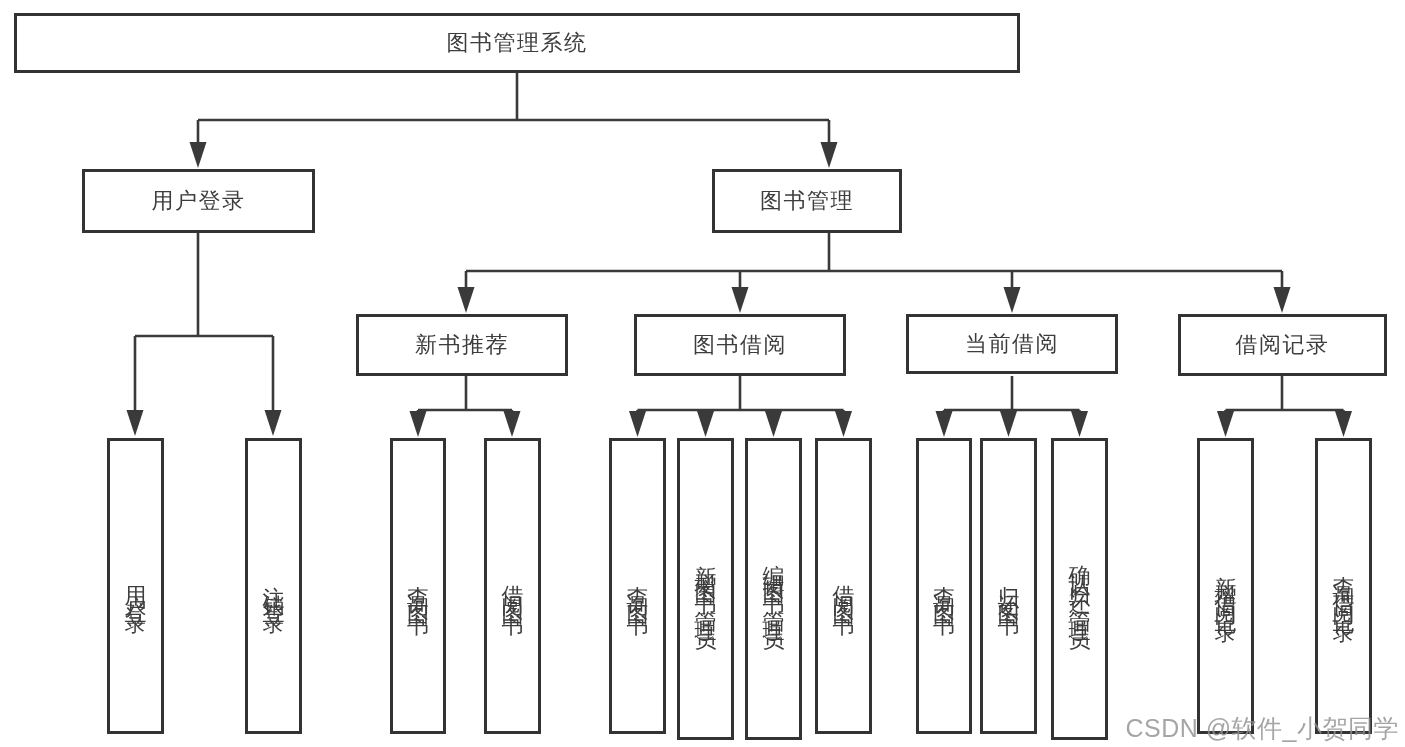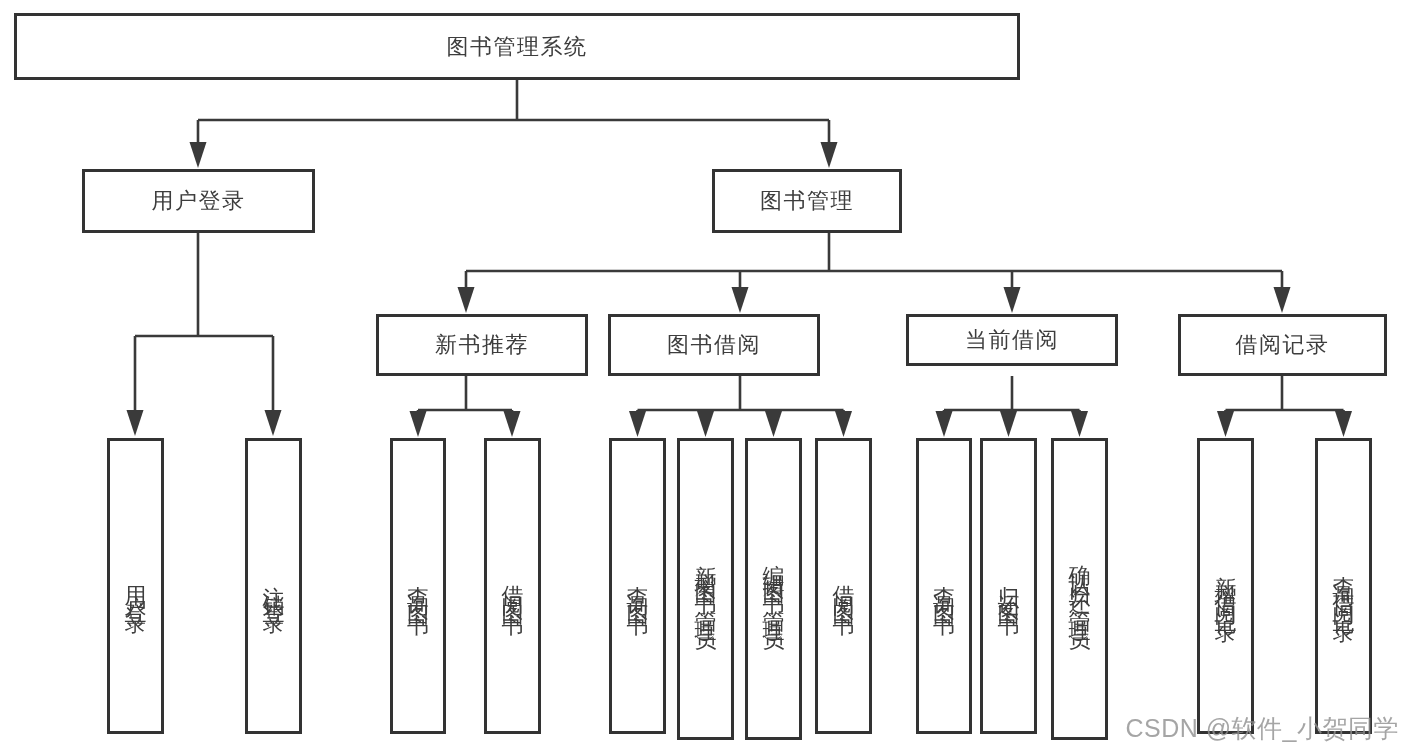--- a/index.html
+++ b/index.html
@@ -94,28 +94,28 @@
       <polygon points="773.5,437 765,411 782,411"></polygon>
       <polygon points="843.5,437 835,411 852,411"></polygon>
       <polygon points="944,437 935.5,411 952.5,411"></polygon>
       <polygon points="1008.5,437 1000,411 1017,411"></polygon>
       <polygon points="1079.5,437 1071,411 1088,411"></polygon>
       <polygon points="1225.5,437 1217,411 1234,411"></polygon>
       <polygon points="1343.5,437 1335,411 1352,411"></polygon>
     </g>
   </svg>
 
-  <div class="node hbox" style="left:14px; top:13px; width:1006px; height:67px;">图书管理系统</div>
+  <div class="node hbox" style="left:14px; top:13px; width:1006px; height:60px;">图书管理系统</div>
 
   <div class="node hbox" style="left:82px; top:169px; width:233px; height:64px;">用户登录</div>
   <div class="node hbox" style="left:712px; top:169px; width:190px; height:64px;">图书管理</div>
 
-  <div class="node hbox" style="left:376px; top:314px; width:212px; height:62px;font-family:Liberation Serif, serif;">新书推荐</div>
-  <div class="node hbox" style="left:608px; top:314px; width:212px; height:62px;">图书借阅</div>
-  <div class="node hbox" style="left:906px; top:314px; width:212px; height:52px;">当前借阅</div>
+  <div class="node hbox" style="left:356px; top:314px; width:212px; height:62px;font-family:Liberation Serif, serif;">新书推荐</div>
+  <div class="node hbox" style="left:634px; top:314px; width:212px; height:62px;">图书借阅</div>
+  <div class="node hbox" style="left:906px; top:314px; width:212px; height:60px;">当前借阅</div>
   <div class="node hbox" style="left:1178px; top:314px; width:209px; height:62px;">借阅记录</div>
 
   <div class="node vbox" style="left:107px; top:438px; width:57px; height:296px;">
     <span>用户登录</span>
   </div>
   <div class="node vbox" style="left:245px; top:438px; width:57px; height:296px;">
     <span>注销登录</span>
   </div>
 
   <div class="node vbox" style="left:390px; top:438px; width:56px; height:296px;">

